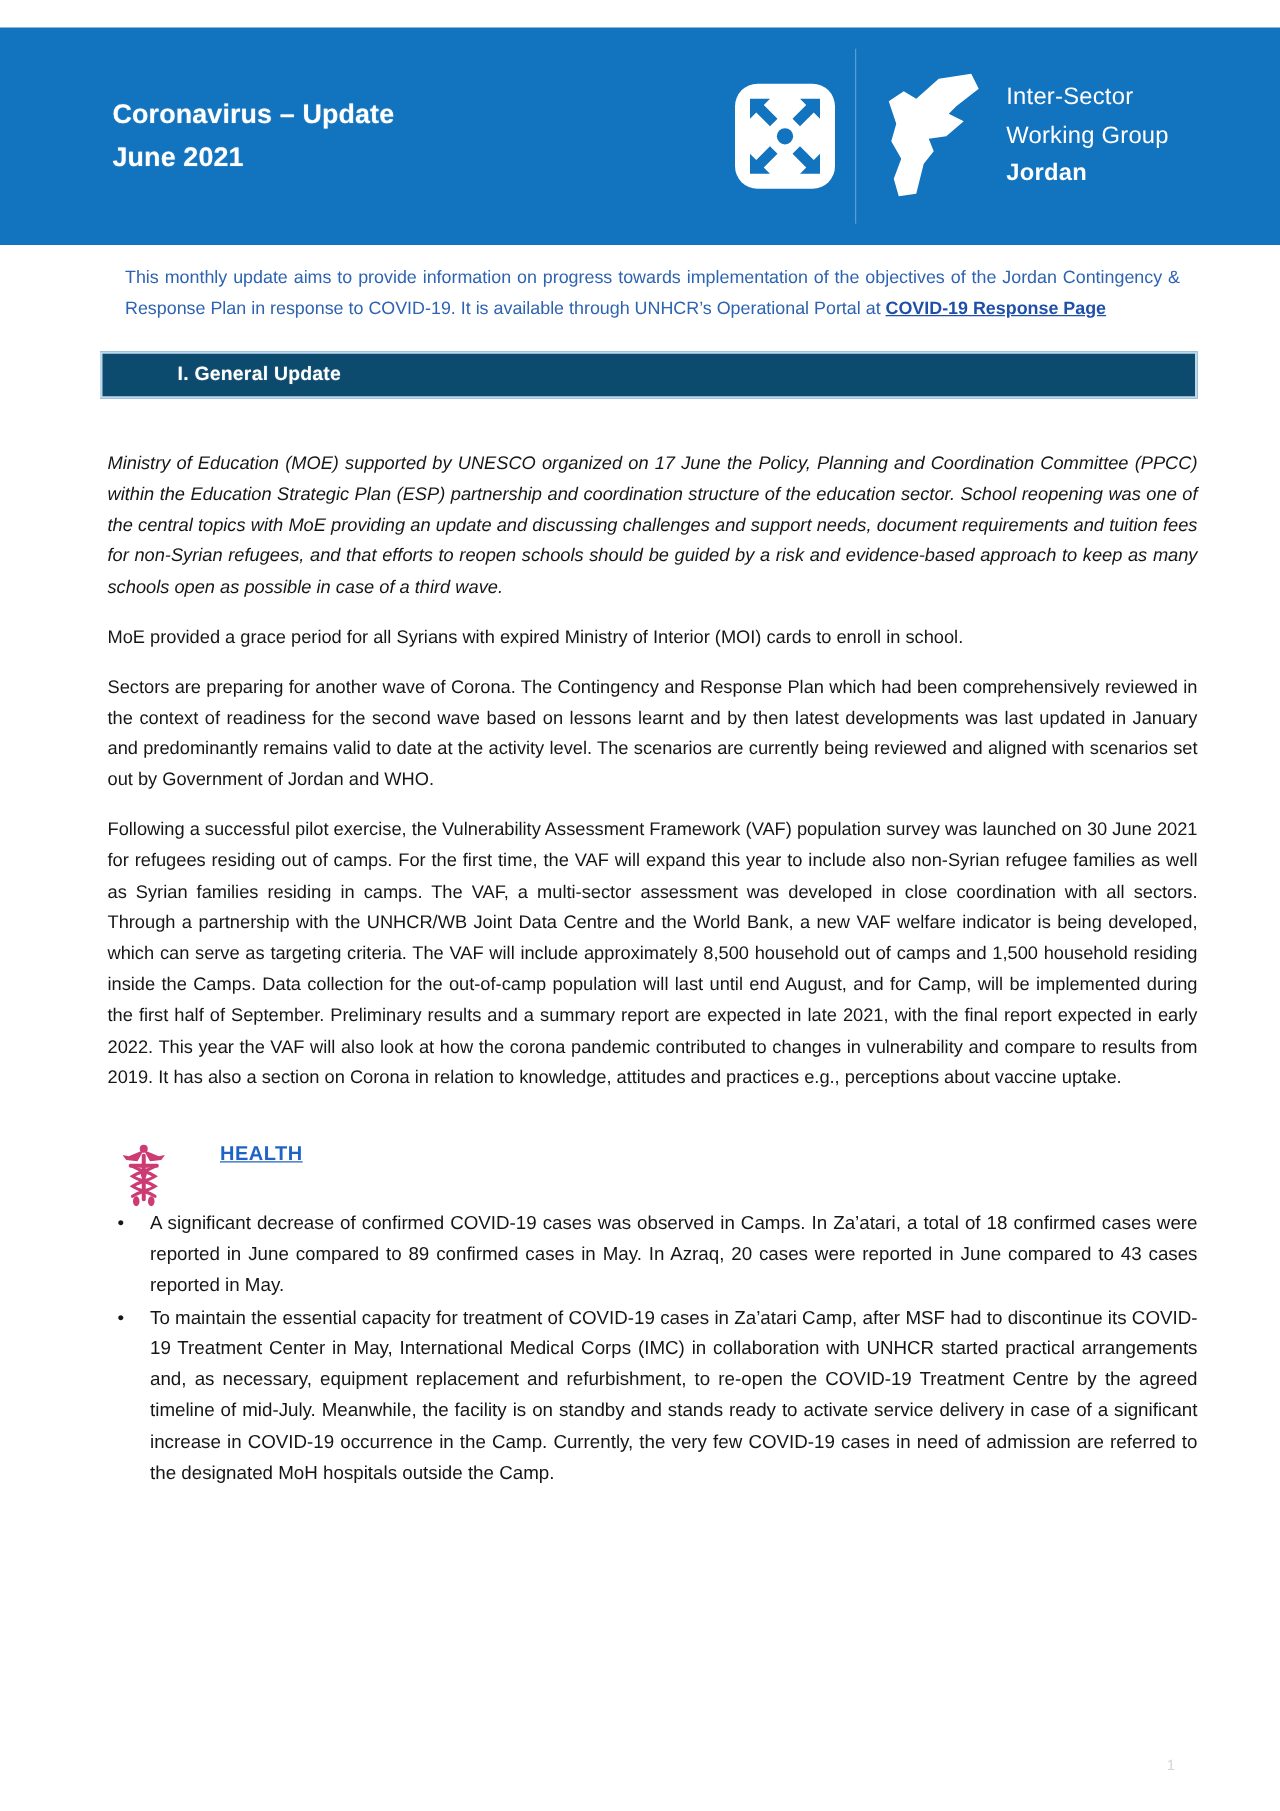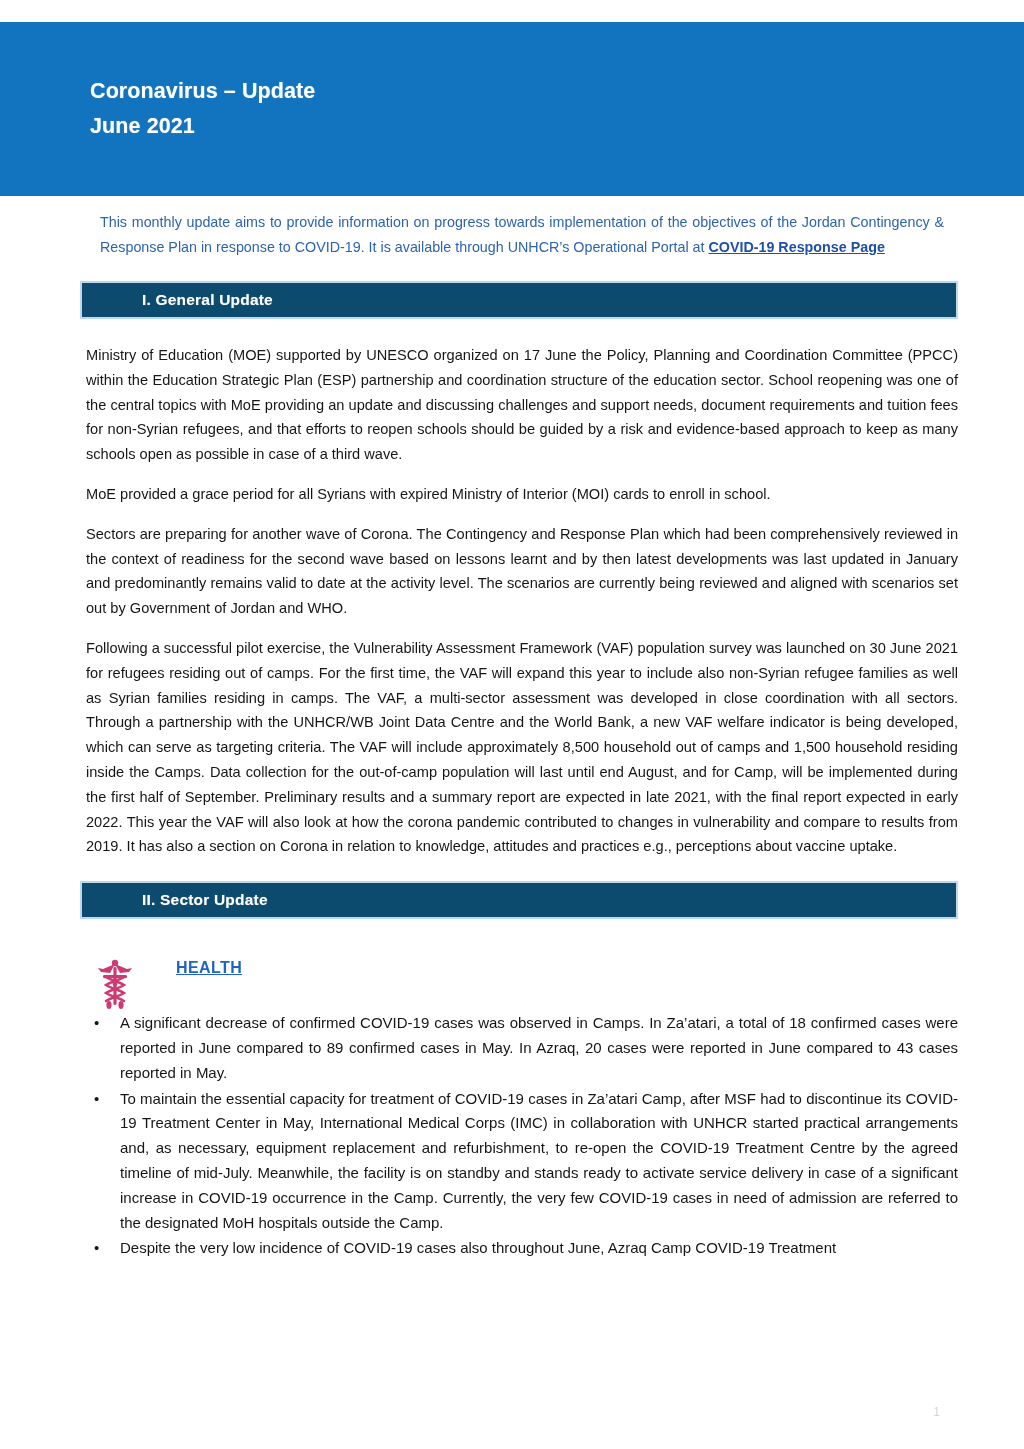--- a/index.html
+++ b/index.html
@@ -112,21 +112,21 @@
   .body-text {
     margin: 0 66px 0 86px;
   }
   .body-text p {
     margin: 0 0 15px 0;
     font-size: 14.6px;
     line-height: 24.8px;
     text-align: justify;
     color: #161616;
   }
-  .body-text p.first { margin-top: 24px; }
+  .body-text p.first { margin-top: 40px; font-style: italic; }
 
   
   .sector-head {
     margin: 40px 0 0 96px;
     display: flex;
     align-items: flex-start;
     height: 52px;
   }
   .caduceus { width: 38px; height: 52px; flex: 0 0 auto; }
   .sector-name {
@@ -176,40 +176,67 @@
 </head>
 <body>
 
 <div class="header-band">
 
   <div class="header-titles">
     <div>Coronavirus – Update</div>
     <div>June 2021</div>
   </div>
 
+  <div class="logo-zone">
+
+    <svg class="isw-mark" viewBox="0 0 92 104">
+      <rect x="6" y="10" width="80" height="84" rx="18" ry="18" fill="#ffffff"></rect>
+      <g fill="#1273be">
+
+        <path d="M18 22 L34 22 L29 27 L40 38 L34 44 L23 33 L18 38 Z"></path>
+
+        <path d="M74 22 L58 22 L63 27 L52 38 L58 44 L69 33 L74 38 Z"></path>
+
+        <path d="M18 82 L34 82 L29 77 L40 66 L34 60 L23 71 L18 66 Z"></path>
+
+        <path d="M74 82 L58 82 L63 77 L52 66 L58 60 L69 71 L74 66 Z"></path>
+        <circle cx="46" cy="52" r="6.5"></circle>
+      </g>
+    </svg>
+
+    <div class="logo-divider"></div>
+
+    <svg class="jordan-map" viewBox="0 0 92 108">
+      <path fill="#ffffff" d="M12 26 L24 18 L34 24 L52 8 L78 4 L84 16 L66 30 L60 36 L72 42 L58 54 L44 56 L48 66 L40 76 L34 100 L20 102 L16 88 L22 72 L14 58 L18 44 Z"></path>
+    </svg>
+
+    <div class="logo-text">
+      <div>Inter-Sector</div>
+      <div>Working Group</div>
+      <div class="lt-bold">Jordan</div>
+    </div>
+
+  </div>
 </div>
 
 <div class="page">
 
   <p class="intro"><span>This monthly update aims to provide information on progress towards implementation of the objectives of the Jordan Contingency &amp; Response Plan in response to COVID-19. It is available through UNHCR’s Operational Portal at </span><a class="link" href="#">COVID-19 Response Page</a></p>
 
   <div class="section-banner">
     <span class="sb-label">I. General Update</span>
   </div>
 
   <div class="body-text">
     <p class="first">Ministry of Education (MOE) supported by UNESCO organized on 17 June the Policy, Planning and Coordination Committee (PPCC) within the Education Strategic Plan (ESP) partnership and coordination structure of the education sector. School reopening was one of the central topics with MoE providing an update and discussing challenges and support needs, document requirements and tuition fees for non-Syrian refugees, and that efforts to reopen schools should be guided by a risk and evidence-based approach to keep as many schools open as possible in case of a third wave.</p>
     <p>MoE provided a grace period for all Syrians with expired Ministry of Interior (MOI) cards to enroll in school.</p>
     <p>Sectors are preparing for another wave of Corona. The Contingency and Response Plan which had been comprehensively reviewed in the context of readiness for the second wave based on lessons learnt and by then latest developments was last updated in January and predominantly remains valid to date at the activity level. The scenarios are currently being reviewed and aligned with scenarios set out by Government of Jordan and WHO.</p>
     <p>Following a successful pilot exercise, the Vulnerability Assessment Framework (VAF) population survey was launched on 30 June 2021 for refugees residing out of camps. For the first time, the VAF will expand this year to include also non-Syrian refugee families as well as Syrian families residing in camps.  The VAF, a multi-sector assessment was developed in close coordination with all sectors. Through a partnership with the UNHCR/WB Joint Data Centre and the World Bank, a new VAF welfare indicator is being developed, which can serve as targeting criteria.  The VAF will include approximately 8,500 household out of camps and 1,500 household residing inside the Camps. Data collection for the out-of-camp population will last until end August, and for Camp, will be implemented during the first half of September. Preliminary results and a summary report are expected in late 2021, with the final report expected in early 2022. This year the VAF will also look at how the corona pandemic contributed to changes  in vulnerability and compare to results from 2019. It has also a section on Corona in relation to knowledge, attitudes and practices e.g., perceptions about vaccine uptake.</p>
   </div>
 
-  <div class="section-banner">
-    <span class="sb-label">II. Sector Update</span>
-  </div>
 
   <div class="sector-head">
     <svg class="caduceus" viewBox="0 0 38 52">
       <g fill="#cc3b73">
 
         <path d="M19 5 L31 10 L36 9 L33 13 L24 14 Z"></path>
         <path d="M19 5 L7 10 L2 9 L5 13 L14 14 Z"></path>
 
         <circle cx="19" cy="4" r="3.2"></circle>
 
@@ -225,18 +252,17 @@
         <ellipse cx="19" cy="24" rx="2.4" ry="3.4"></ellipse>
       </g>
     </svg>
     <span class="sector-name">HEALTH</span>
   </div>
 
 
   <ul class="bullets">
     <li>A significant decrease of confirmed COVID-19 cases was observed in Camps. In Za’atari, a total of 18 confirmed cases were reported in June compared to 89 confirmed cases in May. In Azraq, 20 cases were reported in June compared to 43 cases reported in May.</li>
     <li>To maintain the essential capacity for treatment of COVID-19 cases in Za’atari Camp, after MSF had to discontinue its COVID-19 Treatment Center in May, International Medical Corps (IMC) in collaboration with UNHCR started practical arrangements and, as necessary, equipment replacement and refurbishment, to re-open the COVID-19 Treatment Centre by the agreed timeline of mid-July. Meanwhile, the facility is on standby and stands ready to activate service delivery in case of a significant increase in COVID-19 occurrence in the Camp. Currently, the very few COVID-19 cases in need of admission are referred to the designated MoH hospitals outside the Camp.</li>
-    <li>Despite the very low incidence of COVID-19 cases also throughout June, Azraq Camp COVID-19 Treatment</li>
   </ul>
 
 </div>
 
 <div class="page-number">1</div>
 
 </body></html>

